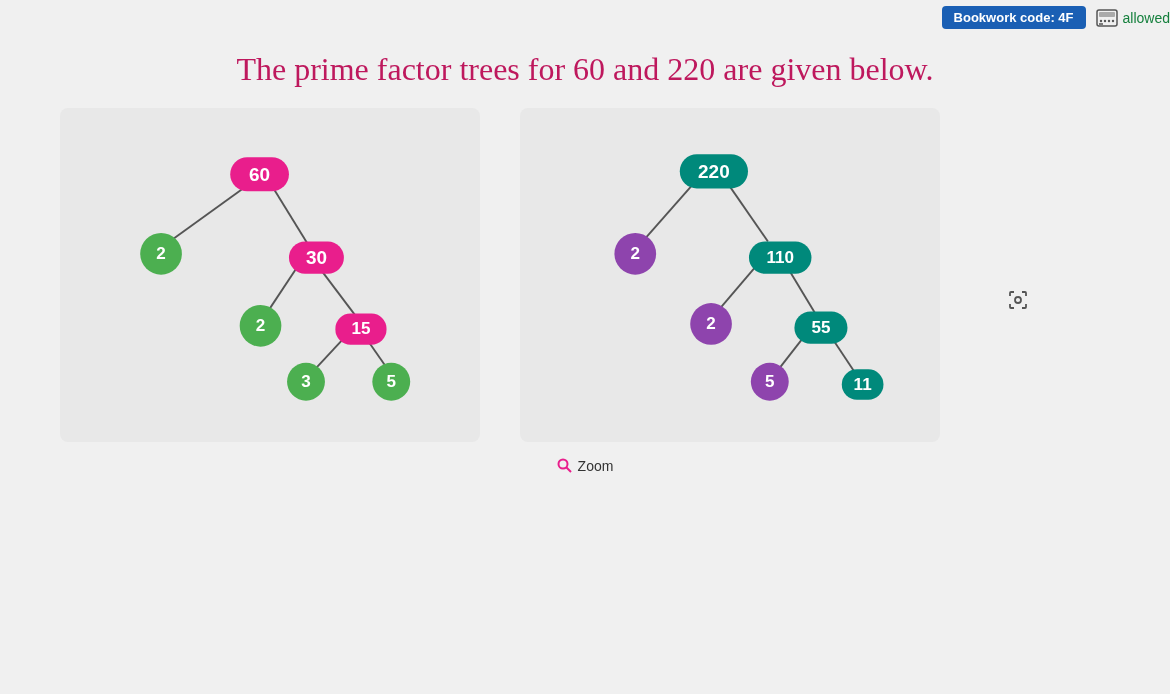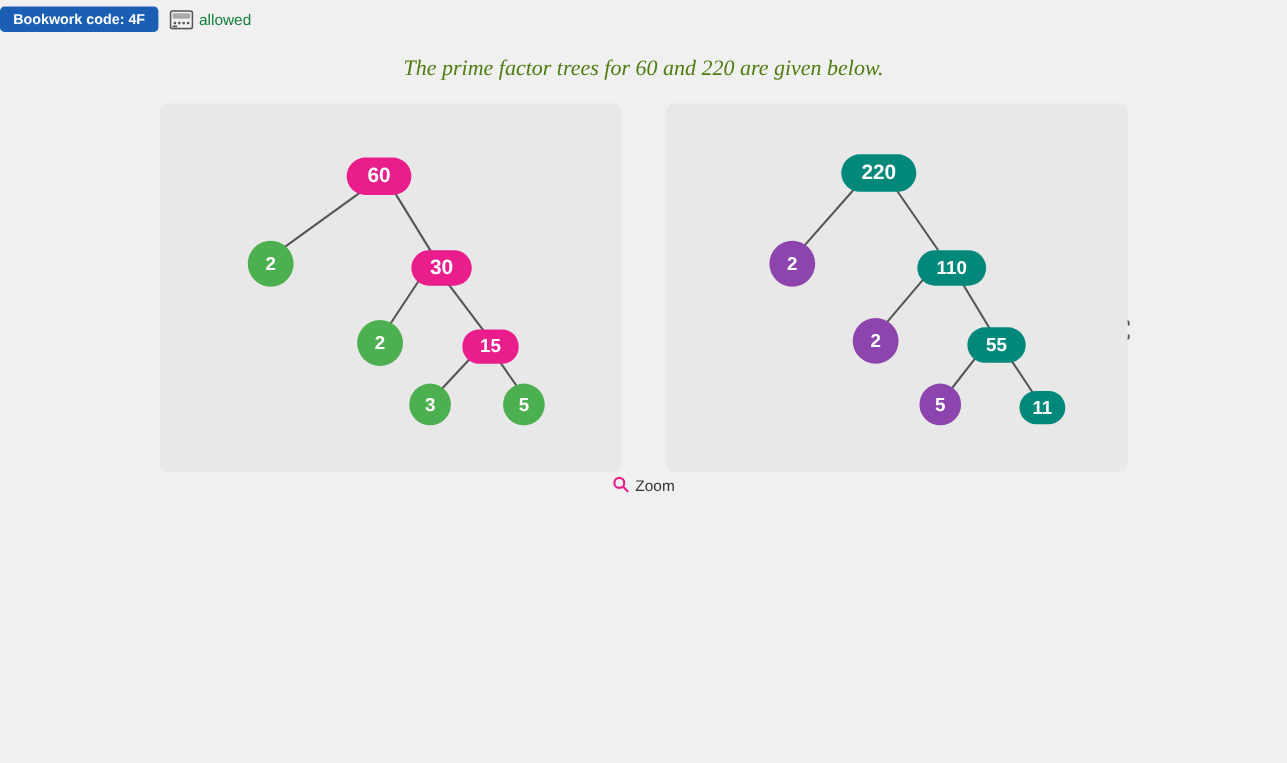--- a/index.html
+++ b/index.html
@@ -9,21 +9,21 @@
       height: 694px;
       background: #f0f0f0;
       font-family: 'Georgia', serif;
       overflow: hidden;
       position: relative;
     }
 
     .header {
       display: flex;
       align-items: center;
-      justify-content: flex-start;
+      justify-content: flex-end;
       padding: 6px 0 4px 0;
       gap: 10px;
     }
 
     .bookwork-badge {
       background: #1a5fb4;
       color: white;
       font-size: 13px;
       font-weight: bold;
       padding: 4px 12px;
@@ -39,42 +39,40 @@
       font-size: 14px;
       color: #15803d;
     }
 
     .main-text {
       text-align: center;
       padding: 18px 60px 0 60px;
     }
 
     .main-text .line1 {
-      font-size: 20px;
-      font-style: italic;
-      color: #4d7c0f;
+      font-size: 32px;
+      color: #be185d;
       margin-bottom: 16px;
       font-family: 'Georgia', serif;
     }
 
     .main-text .line2 {
       font-size: 26px;
       font-style: italic;
       color: #222;
       line-height: 1.4;
       font-family: 'Georgia', serif;
     }
 
     .main-text .line2 strong {
       font-style: italic;
     }
 
     .trees-container {
       display: flex;
-      justify-content: center;
       gap: 40px;
       margin-top: 20px;
       padding: 0 60px;
     }
 
     .tree-box {
       background: #e8e8e8;
       border-radius: 8px;
       padding: 20px 30px 30px 30px;
       width: 420px;
@@ -94,21 +92,21 @@
     .node-purple { fill: #8e44ad; }
     .node-text { fill: white; font-size: 18px; font-weight: bold; font-family: Arial, sans-serif; text-anchor: middle; dominant-baseline: central; }
     .node-text-large { fill: white; font-size: 20px; font-weight: bold; font-family: Arial, sans-serif; text-anchor: middle; dominant-baseline: central; }
     .edge { stroke: #555; stroke-width: 2; }
 
     .zoom-bar {
       display: flex;
       justify-content: center;
       align-items: center;
       gap: 5px;
-      margin-top: 4px;
+      margin-top: 16px;
       font-family: Arial, sans-serif;
       font-size: 14px;
       color: #333;
     }
 
     .capture-icon {
       position: absolute;
       top: 288px;
       right: 140px;
       width: 24px;

